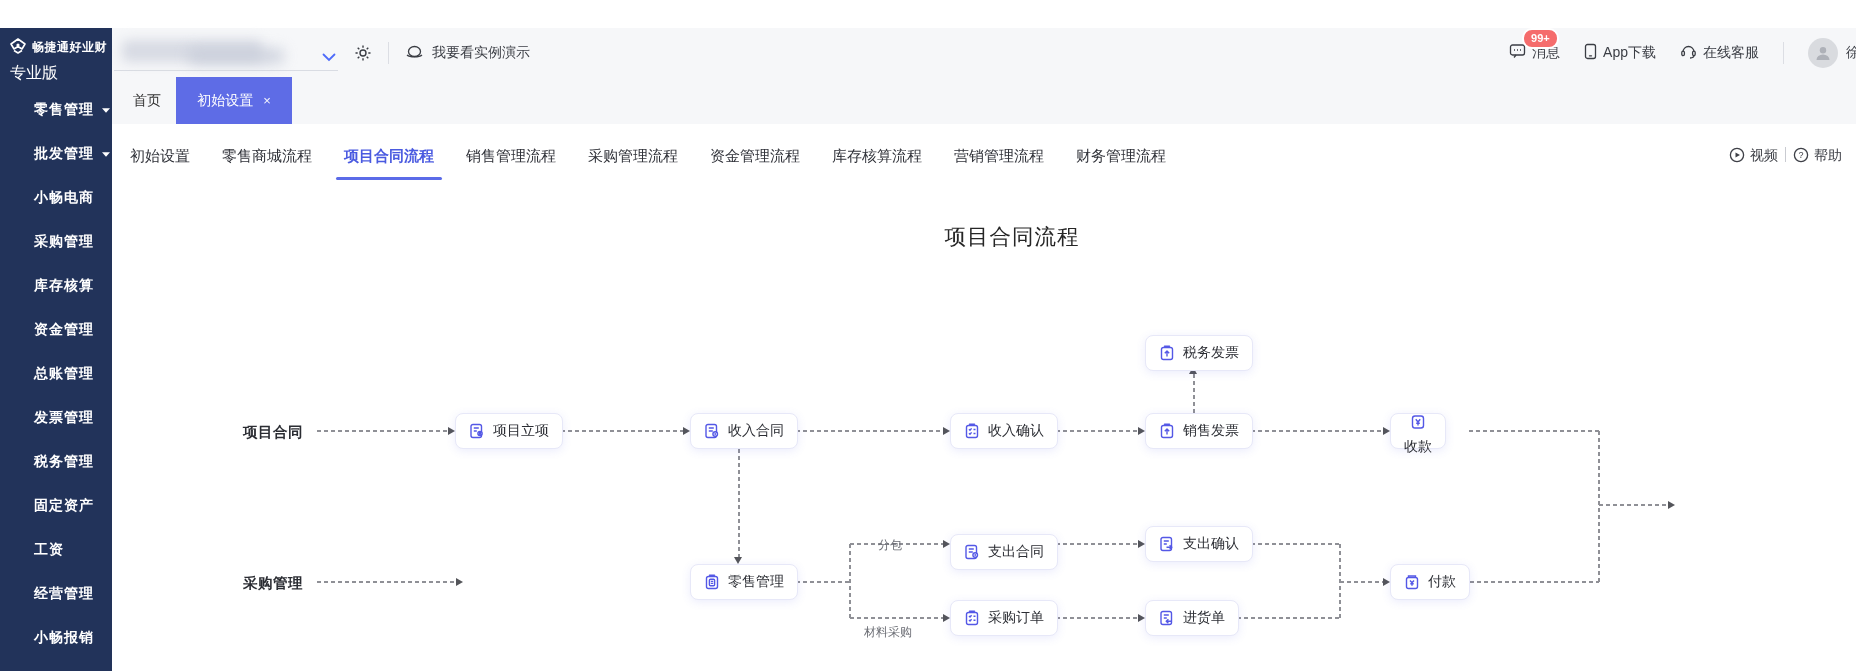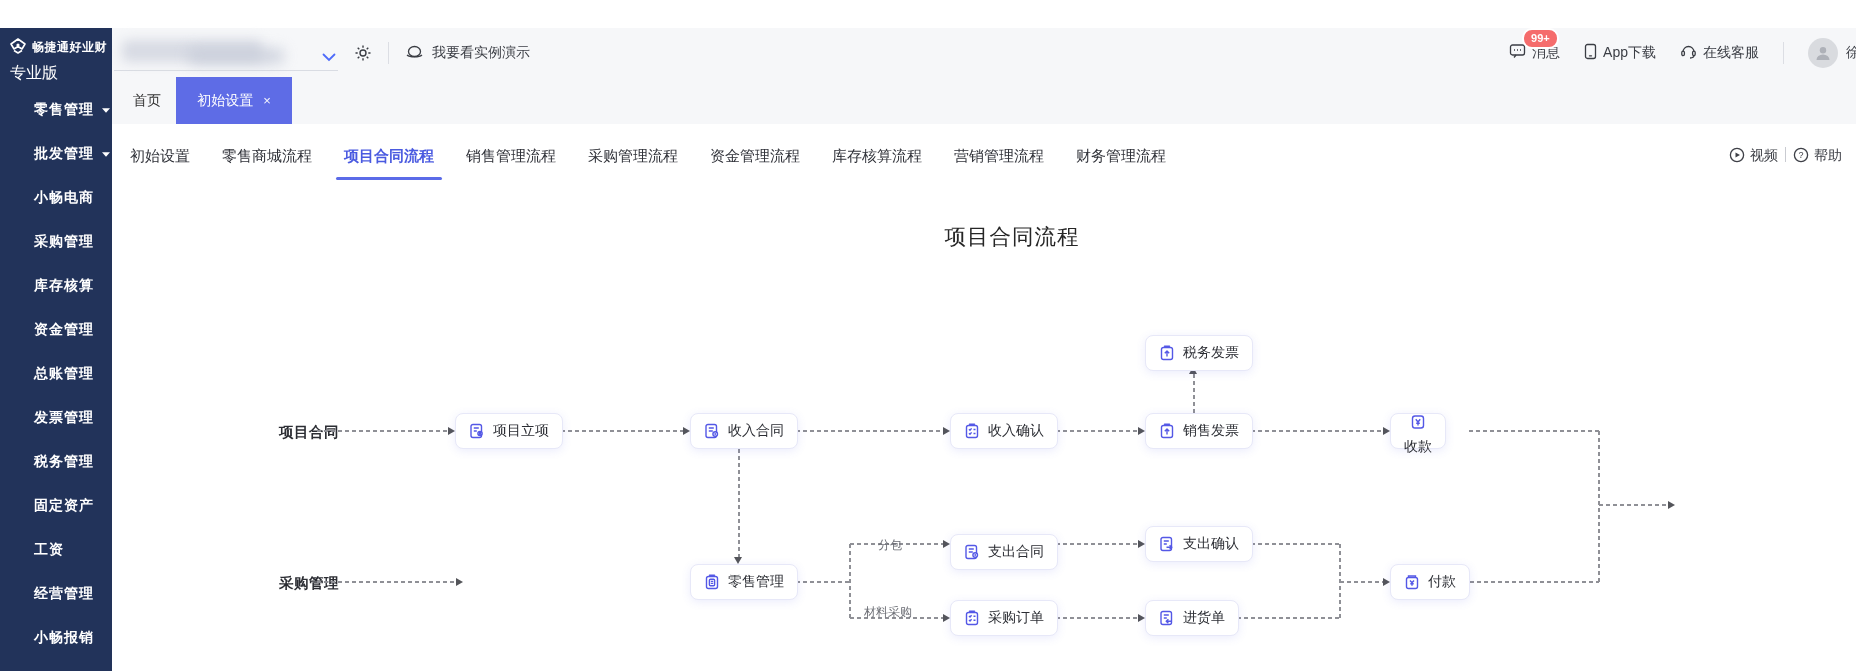--- a/index.html
+++ b/index.html
@@ -64,21 +64,21 @@
   .ftab.active::after{content:"";position:absolute;left:-8px;right:-8px;bottom:-14px;height:3px;
                       background:#5b6be8;border-radius:2px;}
   .ft-right{margin-left:auto;display:flex;align-items:flex-start;gap:3px;font-size:14px;color:#3e4047;}
   .ft-link{display:flex;align-items:center;gap:5px;cursor:pointer;white-space:nowrap;}
   .ft-sep{width:1px;height:15px;background:#c9cbd1;margin:0 4px;}
 
   
   .canvas{position:absolute;left:0;top:66px;right:0;bottom:0;}
   .dg-title{position:absolute;left:780px;top:32px;width:240px;text-align:center;
             font-size:21.5px;font-weight:500;color:#262626;letter-spacing:1px;}
-  .row-label{position:absolute;font-size:14.5px;font-weight:600;color:#2b2d33;letter-spacing:.5px;margin-left:36px;}
+  .row-label{position:absolute;font-size:14.5px;font-weight:600;color:#2b2d33;letter-spacing:.5px;}
   .node{position:absolute;height:36px;box-sizing:border-box;display:flex;align-items:center;gap:8px;
         padding:0 13px;background:#fff;border:1px solid #e7e8f8;border-radius:8px;
         box-shadow:0 2px 10px rgba(90,100,230,.12);font-size:14px;color:#2b2d33;
         white-space:nowrap;z-index:2;cursor:pointer;}
   .nicon{display:flex;}
   .eh{position:absolute;height:2px;z-index:1;
       background-image:repeating-linear-gradient(90deg,#8f9096 0 4px,transparent 4px 7px);}
   .ev{position:absolute;width:2px;z-index:1;
       background-image:repeating-linear-gradient(180deg,#8f9096 0 4px,transparent 4px 7px);}
   .ar{position:absolute;width:0;height:0;z-index:1;}
@@ -328,21 +328,21 @@
       <div class="eh" style="left:1228px;top:391px;width:43px;"></div>
       <div class="ar ar-r" style="left:1271px;top:388px;"></div>
 
       <div class="eh" style="left:738px;top:427px;width:93px;"></div>
       <div class="ar ar-r" style="left:831px;top:424px;"></div>
 
       <div class="eh" style="left:944px;top:427px;width:82px;"></div>
       <div class="ar ar-r" style="left:1026px;top:424px;"></div>
 
       <div class="edge-label" style="left:766px;top:331px;margin-top:16px;">分包</div>
-      <div class="edge-label" style="left:752px;top:414px;">材料采购</div>
+      <div class="edge-label" style="left:752px;top:434px;">材料采购</div>
 
       <div class="node" style="left:343px;top:223px;">
         <span class="nicon">
           <svg width="16" height="16" viewBox="0 0 16 16" fill="none" stroke="#5458e6" stroke-width="1.4">
             <rect x="2" y="1.5" width="10.5" height="13" rx="2"></rect>
               <path d="M4.8 5h5M4.8 8h3"></path>
             <circle cx="11" cy="10.5" r="2.1" fill="#fff"></circle>
               <circle cx="11" cy="9.8" r="0.8"></circle>
               <path d="M9.5 12.3 a1.8 1.5 0 0 1 3 0"></path>
           </svg>

